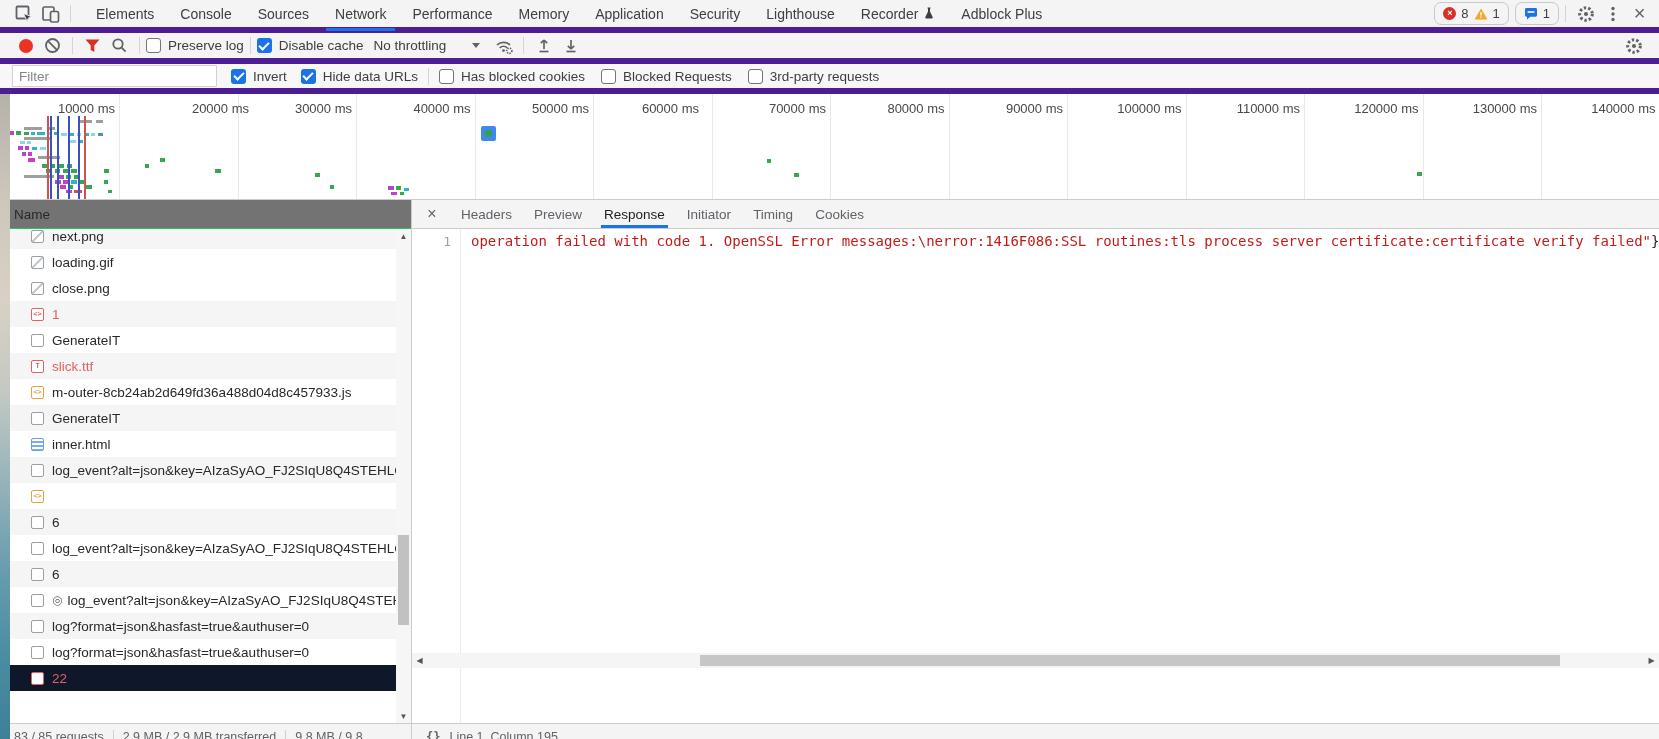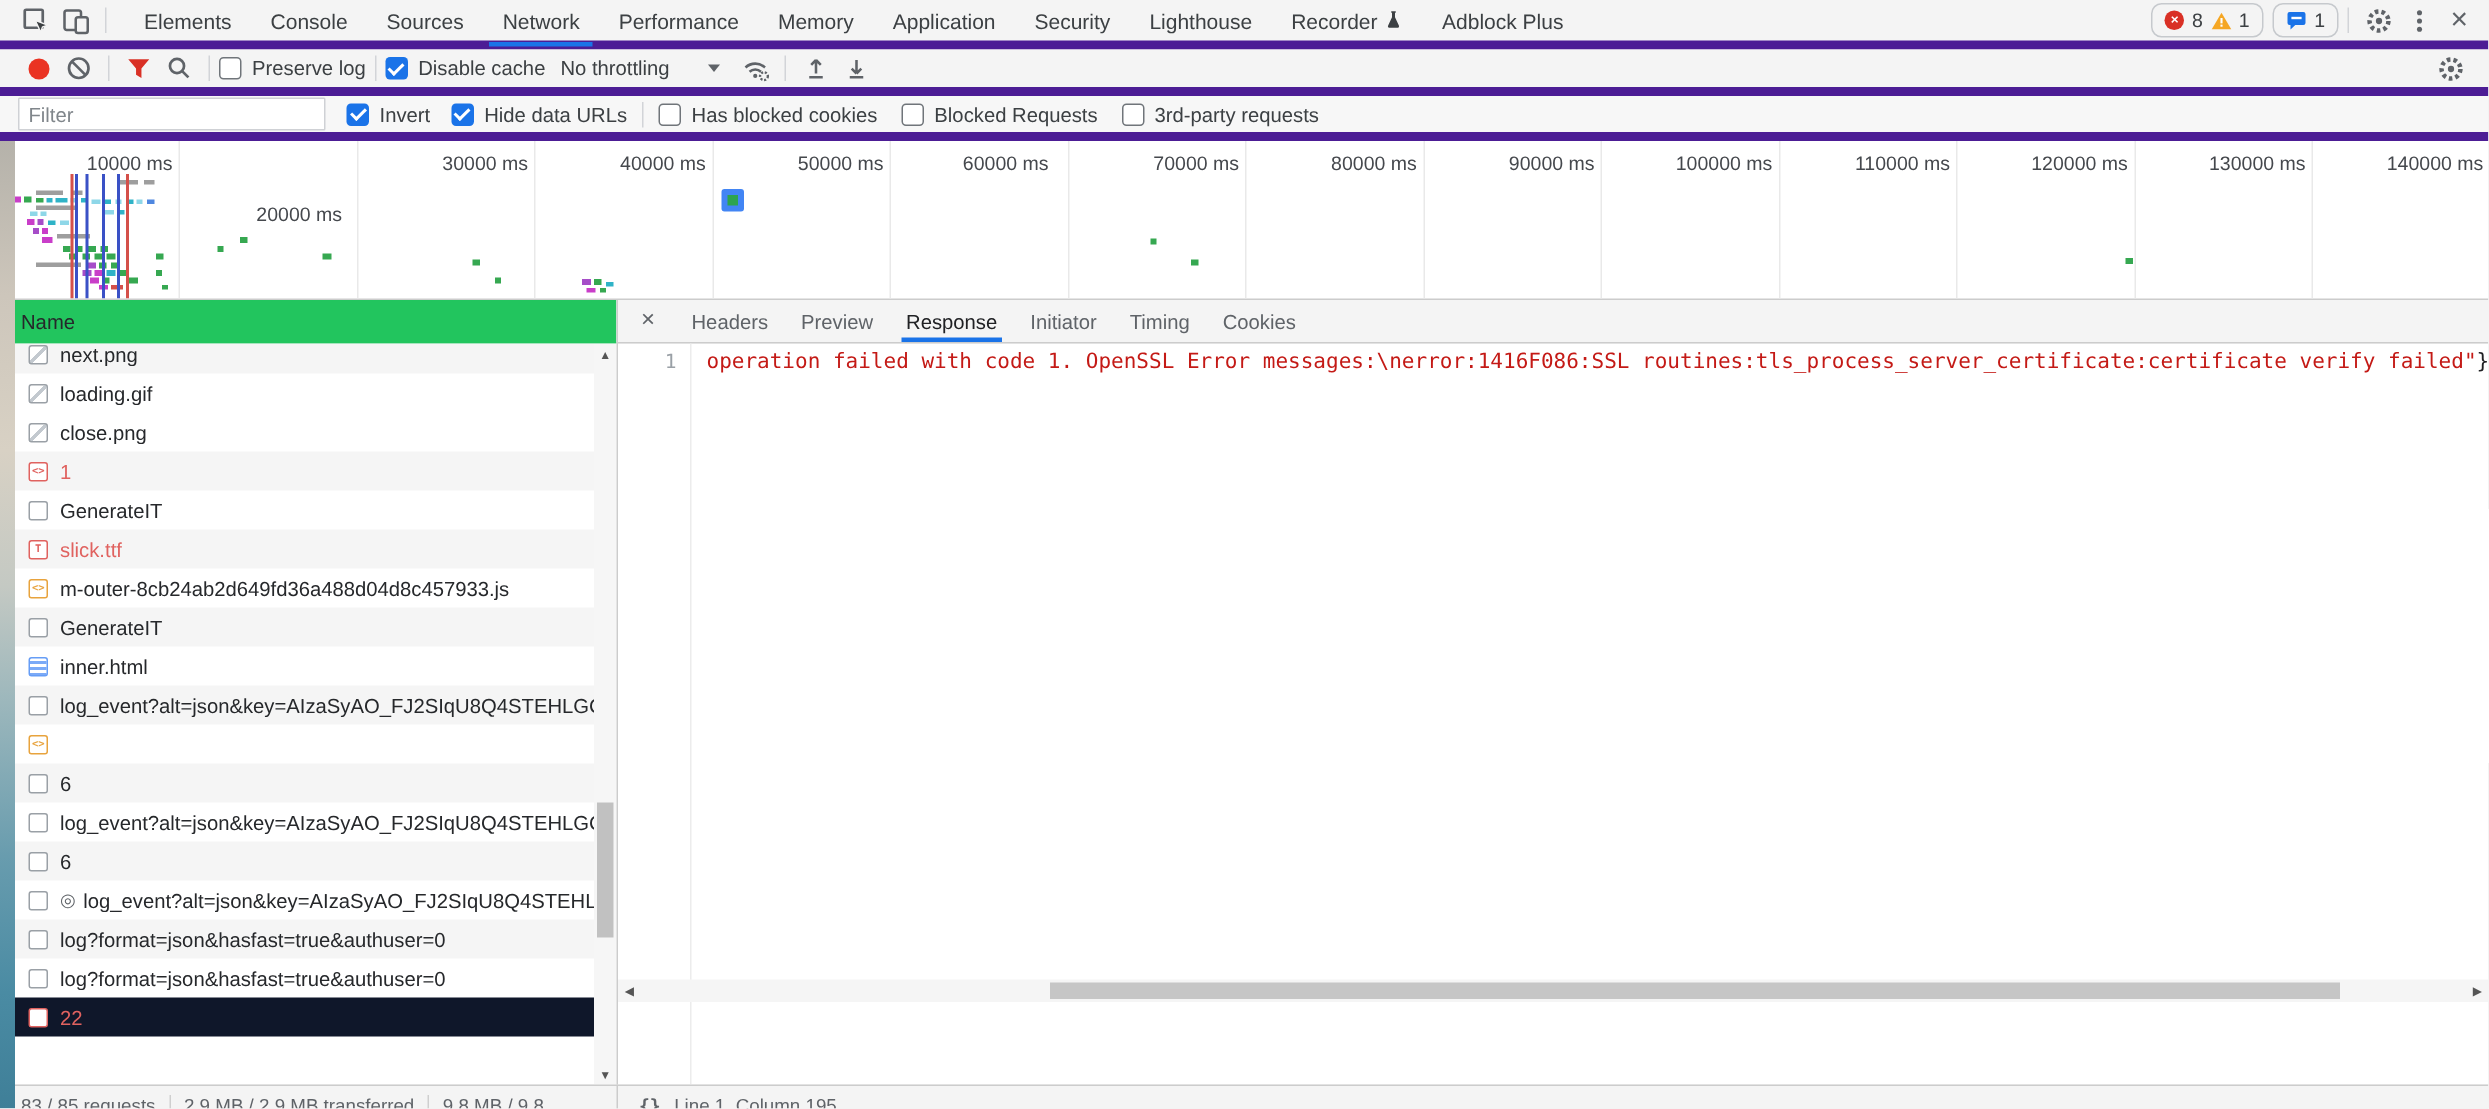--- a/index.html
+++ b/index.html
@@ -47,24 +47,24 @@
   .mk{position:absolute}
   .vl{position:absolute;top:22px;bottom:0;width:1.5px}
   .selbox{position:absolute;width:15px;height:15px;background:#4285f4;border-radius:2px;
           display:flex;align-items:center;justify-content:center}
   .selbox span{width:7px;height:7px;background:#2da44e;display:block}
   
   .strip{position:absolute;left:0;top:94px;width:10px;bottom:0;
      background:linear-gradient(180deg,#b5b2aa 0%,#cdc6bb 16%,#d8d1c4 32%,#c4c9c3 46%,#9cb7bc 58%,#689cae 74%,#4a8ba3 88%,#3f7f98 100%)}
   
   .np{position:absolute;left:10px;top:200px;width:401px;height:523px;background:#fff;overflow:hidden}
-  .nph{height:29px;line-height:29px;background:#22c55e;border-bottom:1px solid #22c55e;box-sizing:border-box;
+  .nph{height:29px;line-height:29px;background:#737373;border-bottom:1px solid #22c55e;box-sizing:border-box;
        padding-left:4px;font-size:13.5px;color:#26282b}
   .nprs{position:absolute;top:29px;left:0;width:386px;overflow:hidden;bottom:0}
-  .rrow{height:26px;display:flex;align-items:center;padding-left:9px;gap:8px;font-size:13.5px;color:#26282b;box-sizing:border-box}
+  .rrow{height:26px;display:flex;align-items:center;padding-left:21px;gap:8px;font-size:13.5px;color:#26282b;box-sizing:border-box}
   .rrow.alt{background:#f5f5f5}
   .rrow.rerr{color:#e0625f}
   .rrow.rsel{background:#0f172a}
   .rname{white-space:nowrap;overflow:hidden;flex:1}
   .pre{color:#5f6368;font-size:12px;margin-right:-3px}
   .ric{width:13px;height:13px;border:1.5px solid #9aa0a6;border-radius:2px;box-sizing:border-box;flex:none;
        display:flex;align-items:center;justify-content:center;font:bold 7px "DejaVu Sans Mono",monospace;color:#9aa0a6;background:#fff}
   .ric.js{border-color:#e8a33d;color:#e8a33d}
   .ric.err{border-color:#e0625f;color:#e0625f}
   .ric.img{background:linear-gradient(135deg,#fff 42%,#c3c9cf 42%,#c3c9cf 58%,#fff 58%)}
@@ -285,21 +285,21 @@
     <div class="cbl">
       <span class="cb un"></span>
       <span>3rd-party requests</span>
     </div>
   </div>
 
   <div class="ov">
       <div class="gl" style="left: 109px;"></div>
       <div class="tl" style="left: 13px;">10000 ms</div>
       <div class="gl" style="left: 227.5px;"></div>
-      <div class="tl" style="left: 126px; margin-top: 34px;">20000 ms</div>
+      <div class="tl" style="left: 147px;">20000 ms</div>
       <div class="gl" style="left: 346px;"></div>
       <div class="tl" style="left: 250px;">30000 ms</div>
       <div class="gl" style="left: 464.5px;"></div>
       <div class="tl" style="left: 368.5px;">40000 ms</div>
       <div class="gl" style="left: 583px;"></div>
       <div class="tl" style="left: 487px;">50000 ms</div>
       <div class="gl" style="left: 701.5px;"></div>
       <div class="tl" style="left: 597px; text-align: right;">60000 ms</div>
       <div class="gl" style="left: 820px;"></div>
       <div class="tl" style="left: 724px;">70000 ms</div>

